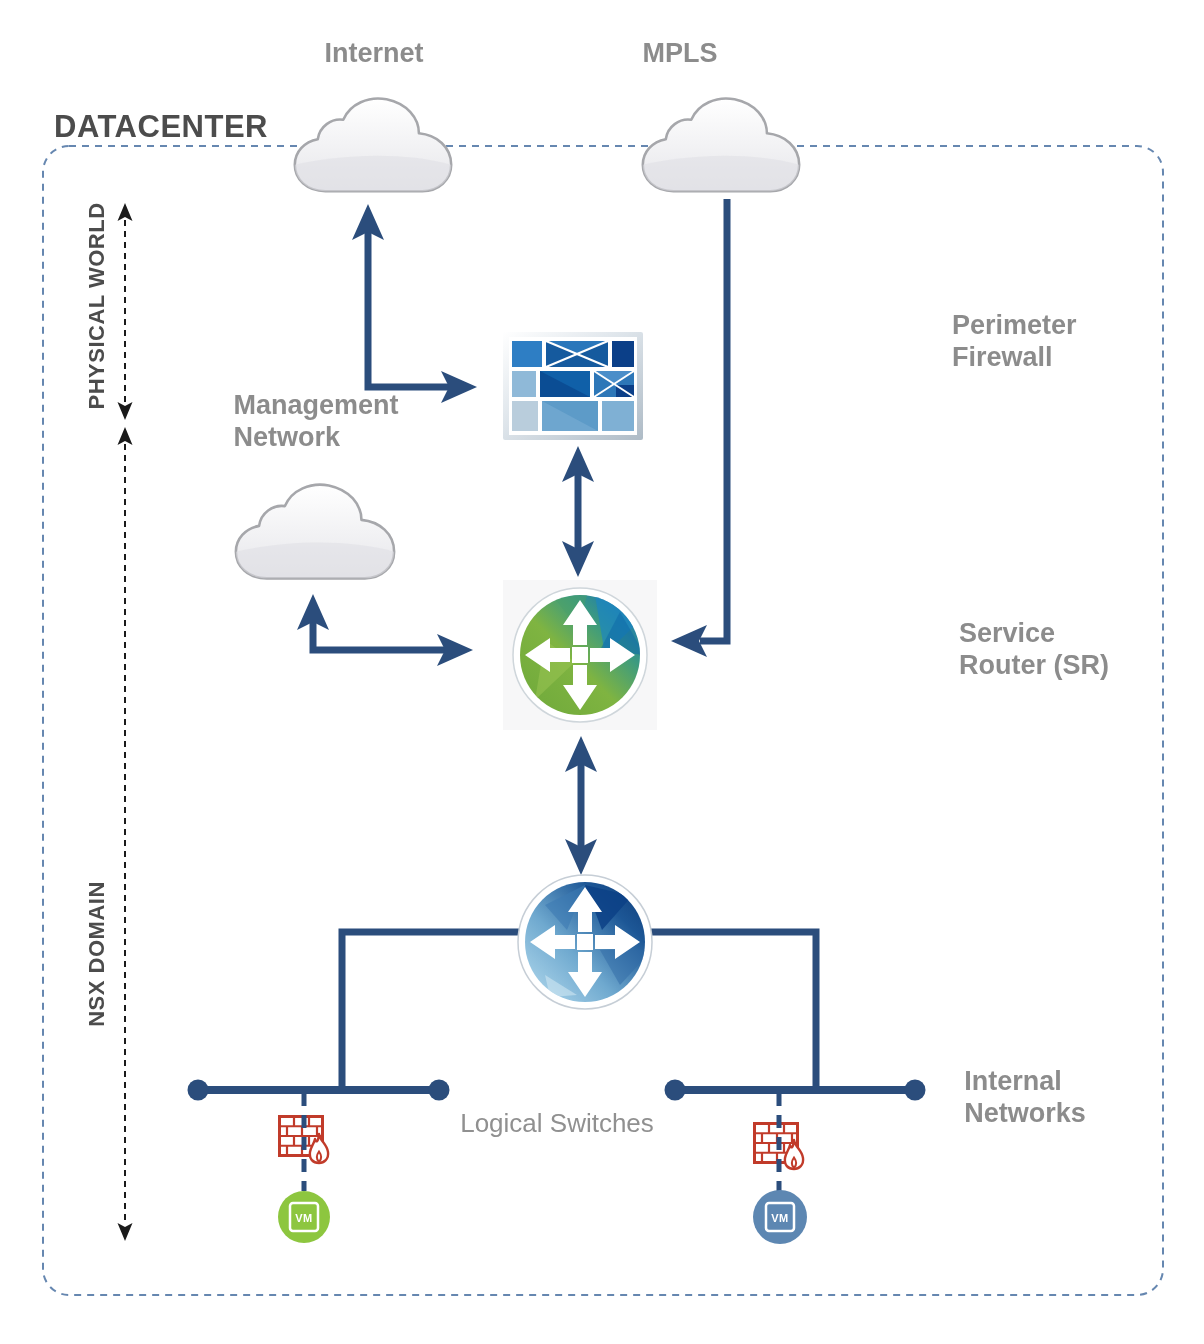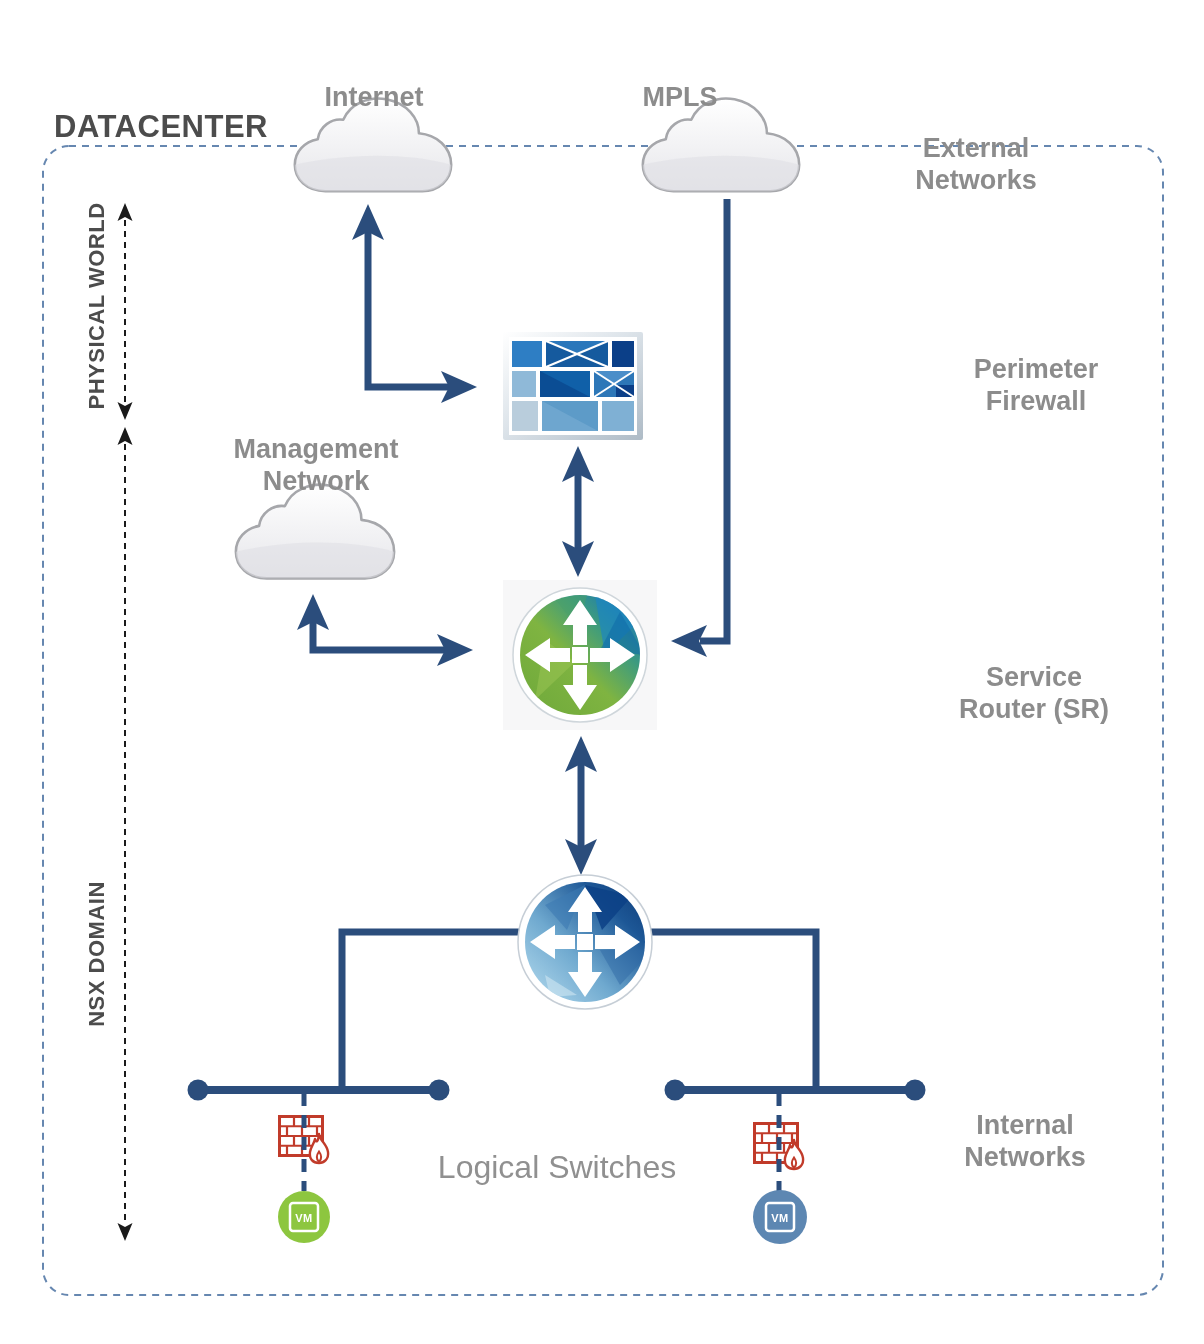--- a/index.html
+++ b/index.html
@@ -1,22 +1,22 @@
 <!DOCTYPE html>
 <html><head>
 <meta charset="utf-8">
 <style>
   html,body{margin:0;padding:0;background:#ffffff;}
   .stage{position:relative;width:1204px;height:1344px;background:#ffffff;overflow:hidden;
          font-family:"Liberation Sans", sans-serif;}
   .stage svg{position:absolute;left:0;top:0;}
   .lbl{position:absolute;transform:translate(-50%,-50%);
        font-weight:700;font-size:27px;line-height:32px;color:#8c8c8c;
-       text-align:center;white-space:pre-line;margin-top:44px;}
-  .lbl-light{font-weight:400;font-size:32px;color:#909090;}
+       white-space:pre-line;}
+  .lbl-light{font-weight:400;font-size:26px;color:#909090;}
   .lbl-dc{position:absolute;transform:translate(0,-50%);
           font-weight:700;font-size:31px;color:#4c4c4c;letter-spacing:.5px;white-space:nowrap;}
   .lbl-axis{position:absolute;transform:translate(-50%,-50%) rotate(-90deg);
             font-weight:700;font-size:22px;color:#4c4c4c;letter-spacing:.5px;white-space:nowrap;}
 </style>
 </head>
 <body>
 
 <div class="stage">
 
@@ -214,20 +214,19 @@
   <div class="lbl-dc" style="left:54px;top:127px">DATACENTER</div>
 
   <div class="lbl-axis" style="left:97px;top:306px">PHYSICAL WORLD</div>
   <div class="lbl-axis" style="left:97px;top:954px">NSX DOMAIN</div>
 
   <div class="lbl" style="left:374px;top:53px">Internet</div>
   <div class="lbl" style="left:680px;top:53px">MPLS</div>
   <div class="lbl" style="left:316px;top:421px">Management
 Network</div>
 
-  <div class="lbl" style="left:976px;top:120px">External Networks</div>
   <div class="lbl" style="left:1036px;top:341px">Perimeter Firewall</div>
   <div class="lbl" style="left:1034px;top:649px">Service
 Router (SR)</div>
   <div class="lbl lbl-light" style="left:557px;top:1123px">Logical Switches</div>
   <div class="lbl" style="left:1025px;top:1097px">Internal
 Networks</div>
 </div>
 
 </body></html>

